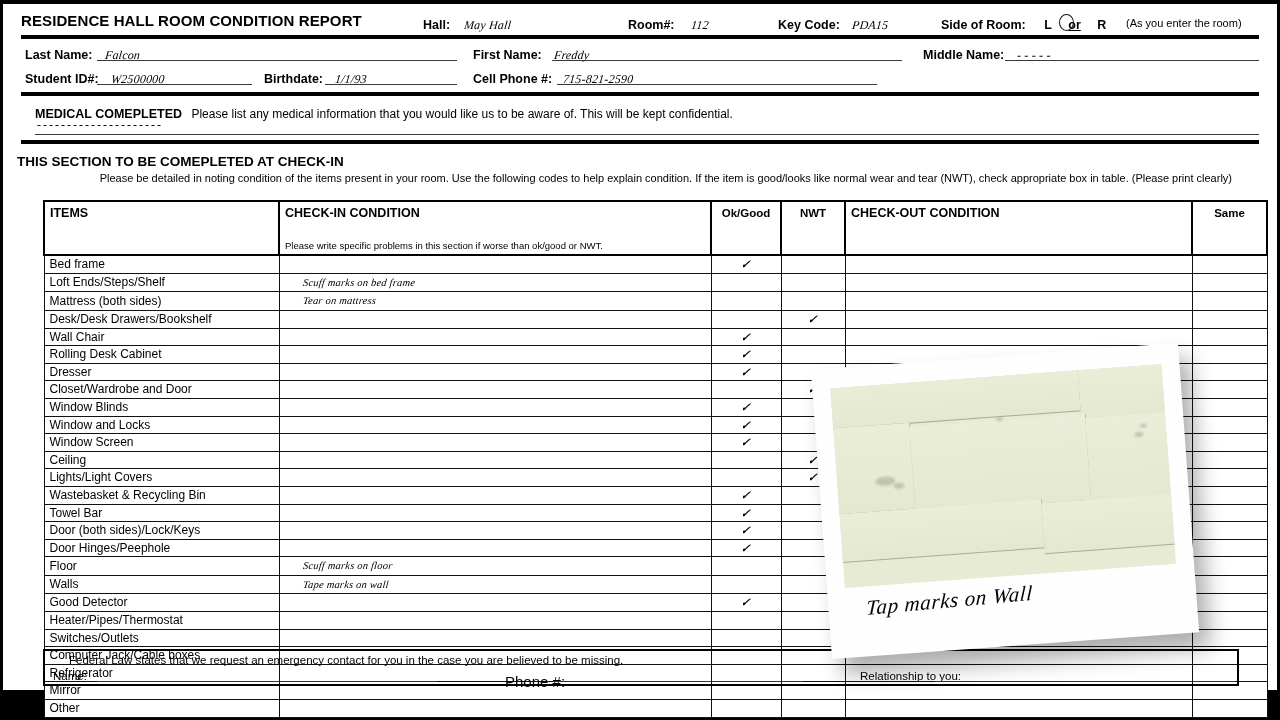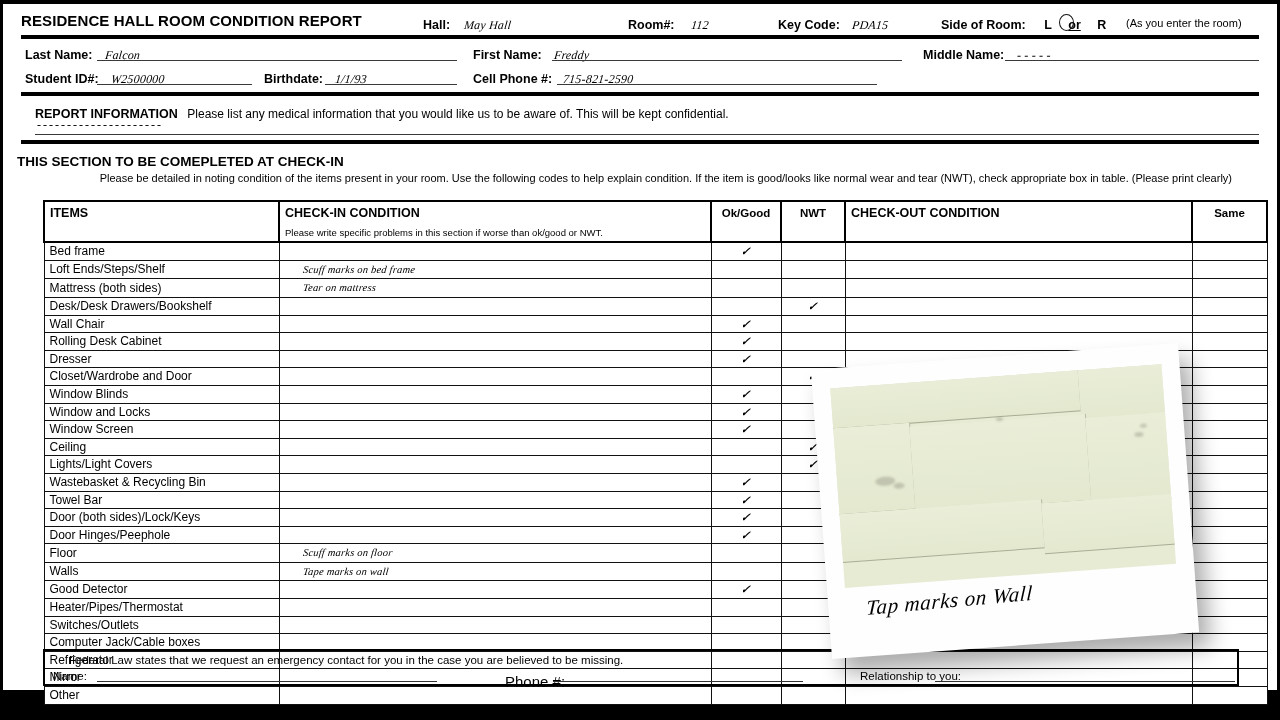--- a/index.html
+++ b/index.html
@@ -73,21 +73,21 @@
     height:26px;
     vertical-align:top;
     padding-top:3px;
     font-size:12.5px;
     font-weight:bold;
     border:2px solid #000;
   }
   .tbl .hrow th.ctr { text-align:center; padding-left:0; font-size:11.5px;}
   .sub {
     display:block; font-weight:normal; font-size:9.5px;
-    margin-top:3px; letter-spacing:0;
+    margin-top:16px; letter-spacing:0;
   }
   .c-item   { width:228px; }
   .c-cin    { width:425px; }
   .c-ok     { width:68px; text-align:center !important; padding-left:0 !important;}
   .c-nwt    { width:62px; text-align:center !important; padding-left:0 !important;}
   .c-cout   { width:340px; }
   .c-same   { width:73px; text-align:center !important; padding-left:0 !important;}
 
   .chk {
     font-family:"Liberation Serif", serif;
@@ -226,21 +226,21 @@
 
     <div class="fld" style="left:470px; top:65px;">
       <span class="lbl">Cell Phone #:</span>
       <span class="hand" style="margin-left:6px;">715-821-2590</span>
     </div>
     <div class="underline" style="left:554px; top:80px; width:320px;"></div>
 
     <div class="rule rule-thick" style="left:18px; top:88px; width:1238px;"></div>
 
     <div class="fld" style="left:32px; top:100px;">
-      <span class="lbl">REPORT INFORMATION</span>
+      <span class="lbl">MEDICAL COMEPLETED</span>
       <span style="font-size:12px; margin-left:5px;">Please list any medical information that you would like us to be aware of. This will be kept confidential.</span>
     </div>
     <div class="fld hand" style="left:34px; top:114px; font-style:normal; font-size:12px; transform:none; letter-spacing:-0.5px;">- - - - - - - - - - - - - - - - - - - - -</div>
     <div class="underline" style="left:32px; top:130px; width:1224px;"></div>
 
     <div class="rule rule-thick" style="left:18px; top:136px; width:1238px;"></div>
 
     <div class="fld" style="left:14px; top:150px; font-size:13.5px; font-weight:bold;">THIS SECTION TO BE COMEPLETED AT CHECK-IN</div>
     <div style="position:absolute; left:14px; top:168px; width:1215px; font-size:11px; line-height:13.5px;text-align:right;">Please be detailed in noting condition of the items present in your room. Use the following codes to help explain condition. If the item is good/looks like normal wear and tear (NWT), check appropriate box in table. (Please print clearly)</div>
 

